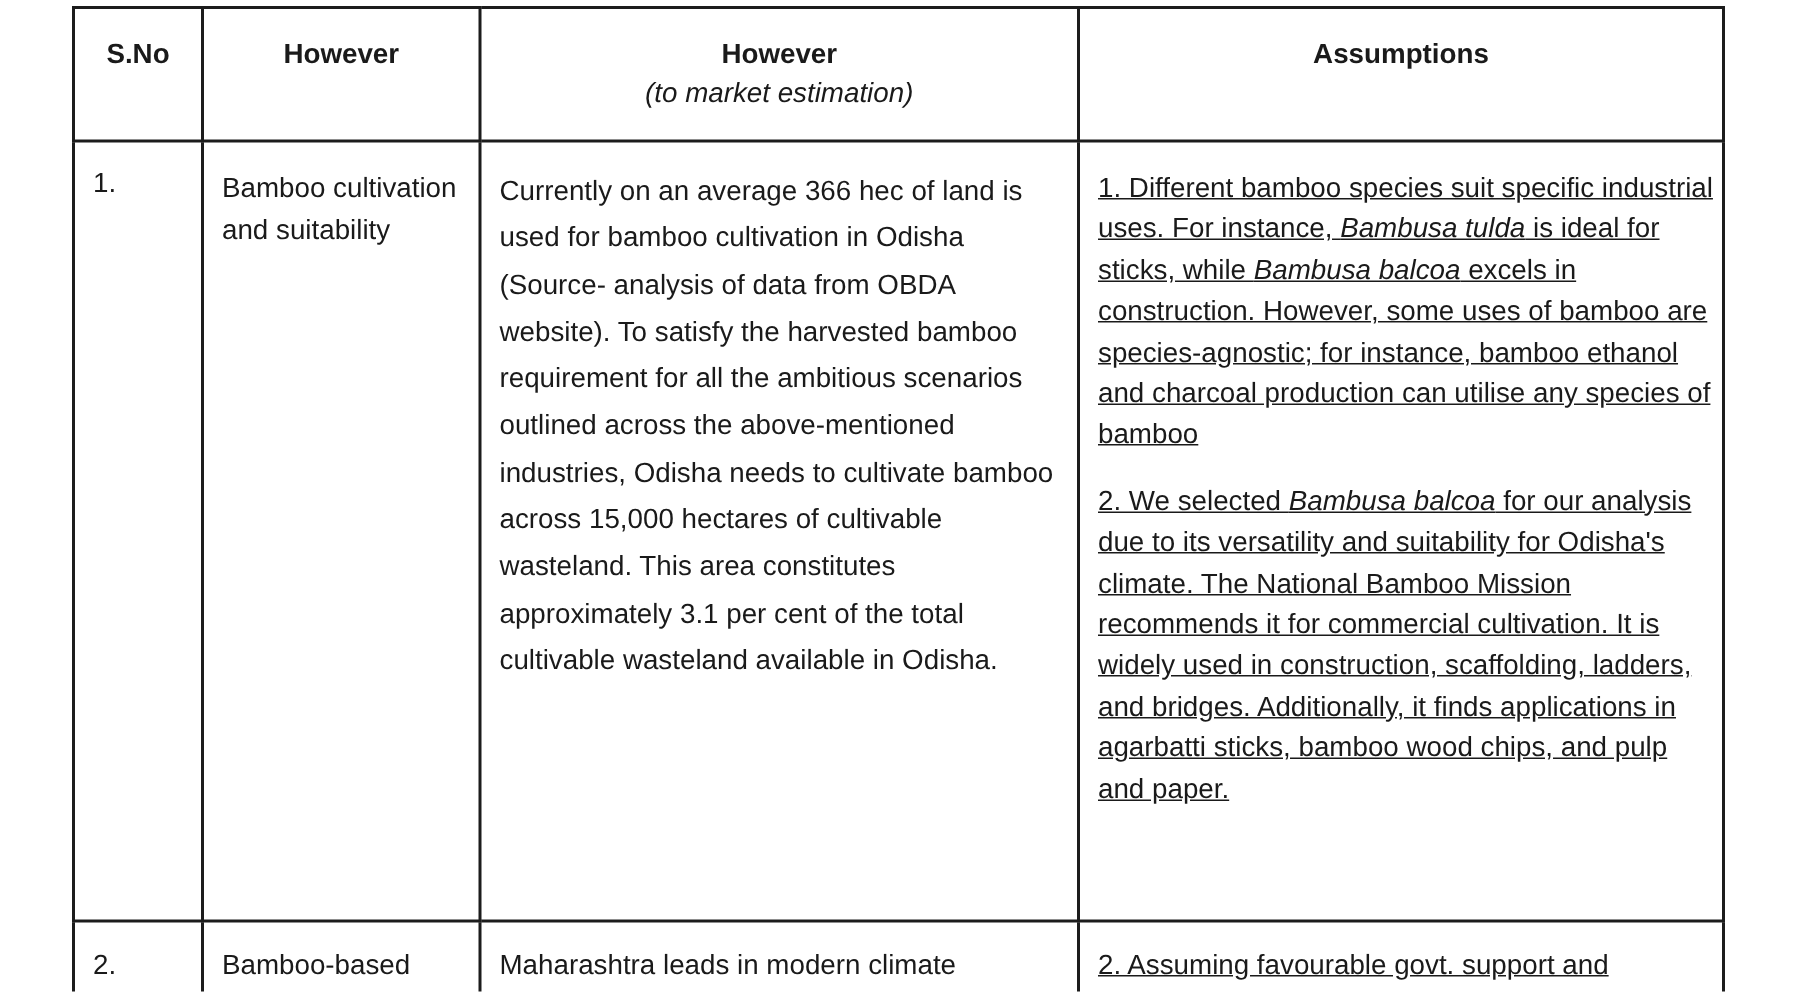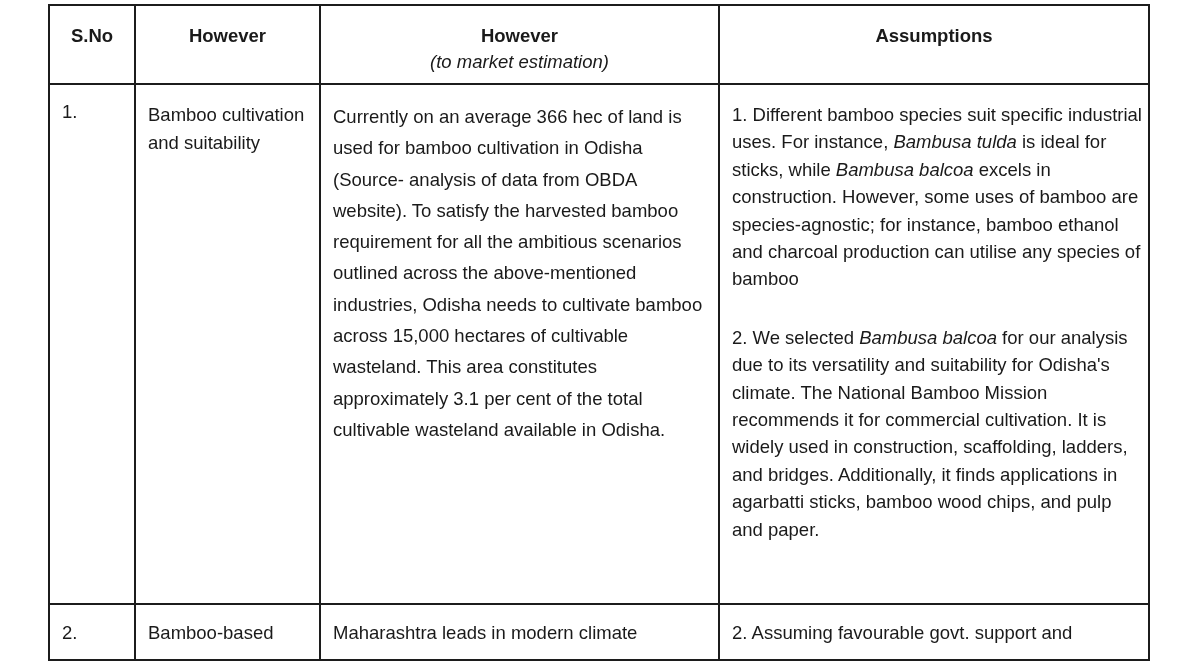--- a/index.html
+++ b/index.html
@@ -22,21 +22,21 @@
     width: 1100px;
     border-collapse: collapse;
     table-layout: fixed;
   }
   .doc-table th, .doc-table td {
     border: 2px solid #1c1c1c;
     vertical-align: top;
     box-sizing: border-box;
   }
   .doc-table th {
-    height: 79px;
+    height: 89px;
     font-weight: bold;
     font-size: 18.5px;
     text-align: center;
     padding-top: 17px;
     line-height: 26px;
   }
   .doc-table th .sub {
     display: block;
     font-weight: normal;
     font-style: italic;
@@ -47,25 +47,25 @@
   .col-approach { width: 399px; }
   .col-assump { width: 430px; }
 
   .doc-table td {
     font-size: 18.5px;
     padding: 16px 10px 0 12px;
   }
   td.sno { padding-left: 12px; }
   td.sector { line-height: 27.5px; }
   td.approach { line-height: 31.3px; }
-  td.assump { line-height: 27.4px; padding-top: 16px; padding-right: 2px; }
+  td.assump { line-height: 27.4px; padding-top: 16px; padding-right: 2px; text-decoration: underline; }
   .row1 td { height: 520px; }
   .row2 td { height: 56px; padding-top: 14px; line-height: 27px; }
   .para { margin: 0; }
-  .para + .para { margin-top: 31px; }
+  .para + .para { margin-top: 17px; }
   em { font-style: italic; }
 </style>
 </head>
 <body>
 
 <table class="doc-table">
   <colgroup>
     <col class="col-sno">
     <col class="col-sector">
     <col class="col-approach">

